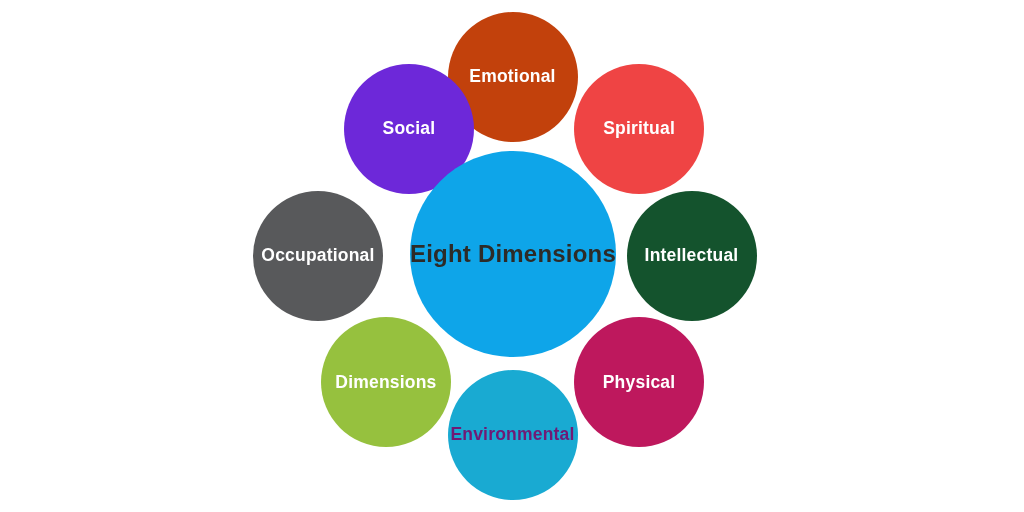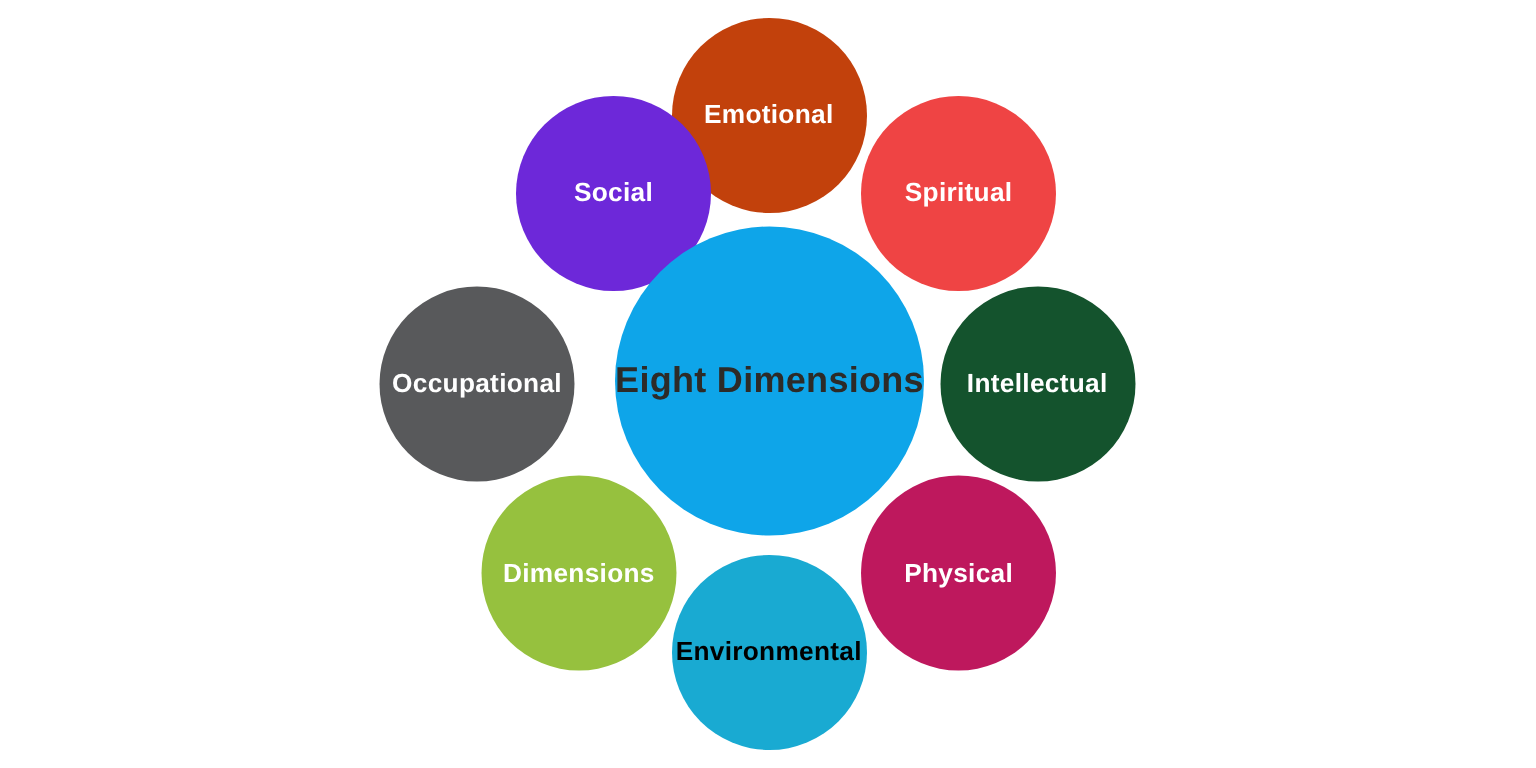--- a/index.html
+++ b/index.html
@@ -71,21 +71,21 @@
       <div class="satellite" style="left: 639.072px; top: 128.928px; background: #ef4444;">
         <span class="dim-label" style="color: rgb(255, 255, 255);">Spiritual</span>
       </div>
       <div class="satellite" style="left: 691.5px; top: 255.5px; background: #14532d;">
         <span class="dim-label" style="color: rgb(255, 255, 255);">Intellectual</span>
       </div>
       <div class="satellite" style="left: 639.072px; top: 382.072px; background: #be185d;">
         <span class="dim-label" style="color: rgb(255, 255, 255);">Physical</span>
       </div>
       <div class="satellite" style="left: 512.5px; top: 434.5px; background: rgb(25, 170, 210);">
-        <span class="dim-label" style="color: #000000; text-align: center;">Environmental</span>
+        <span class="dim-label" style="color: #701a75; text-align: center;">Environmental</span>
       </div>
       <div class="satellite" style="left: 385.928px; top: 382.072px; background: rgb(150, 193, 62);">
         <span class="dim-label" style="color: rgb(255, 255, 255);">Dimensions</span>
       </div>
       <div class="satellite" style="left: 318px; top: 255.5px; background: rgb(88, 89, 91);">
         <span class="dim-label" style="color: rgb(255, 255, 255);">Occupational</span>
       </div>
       <div class="satellite" style="left: 409px; top: 128.928px; background: #6d28d9;">
         <span class="dim-label" style="color: rgb(255, 255, 255);">Social</span>
       </div>

